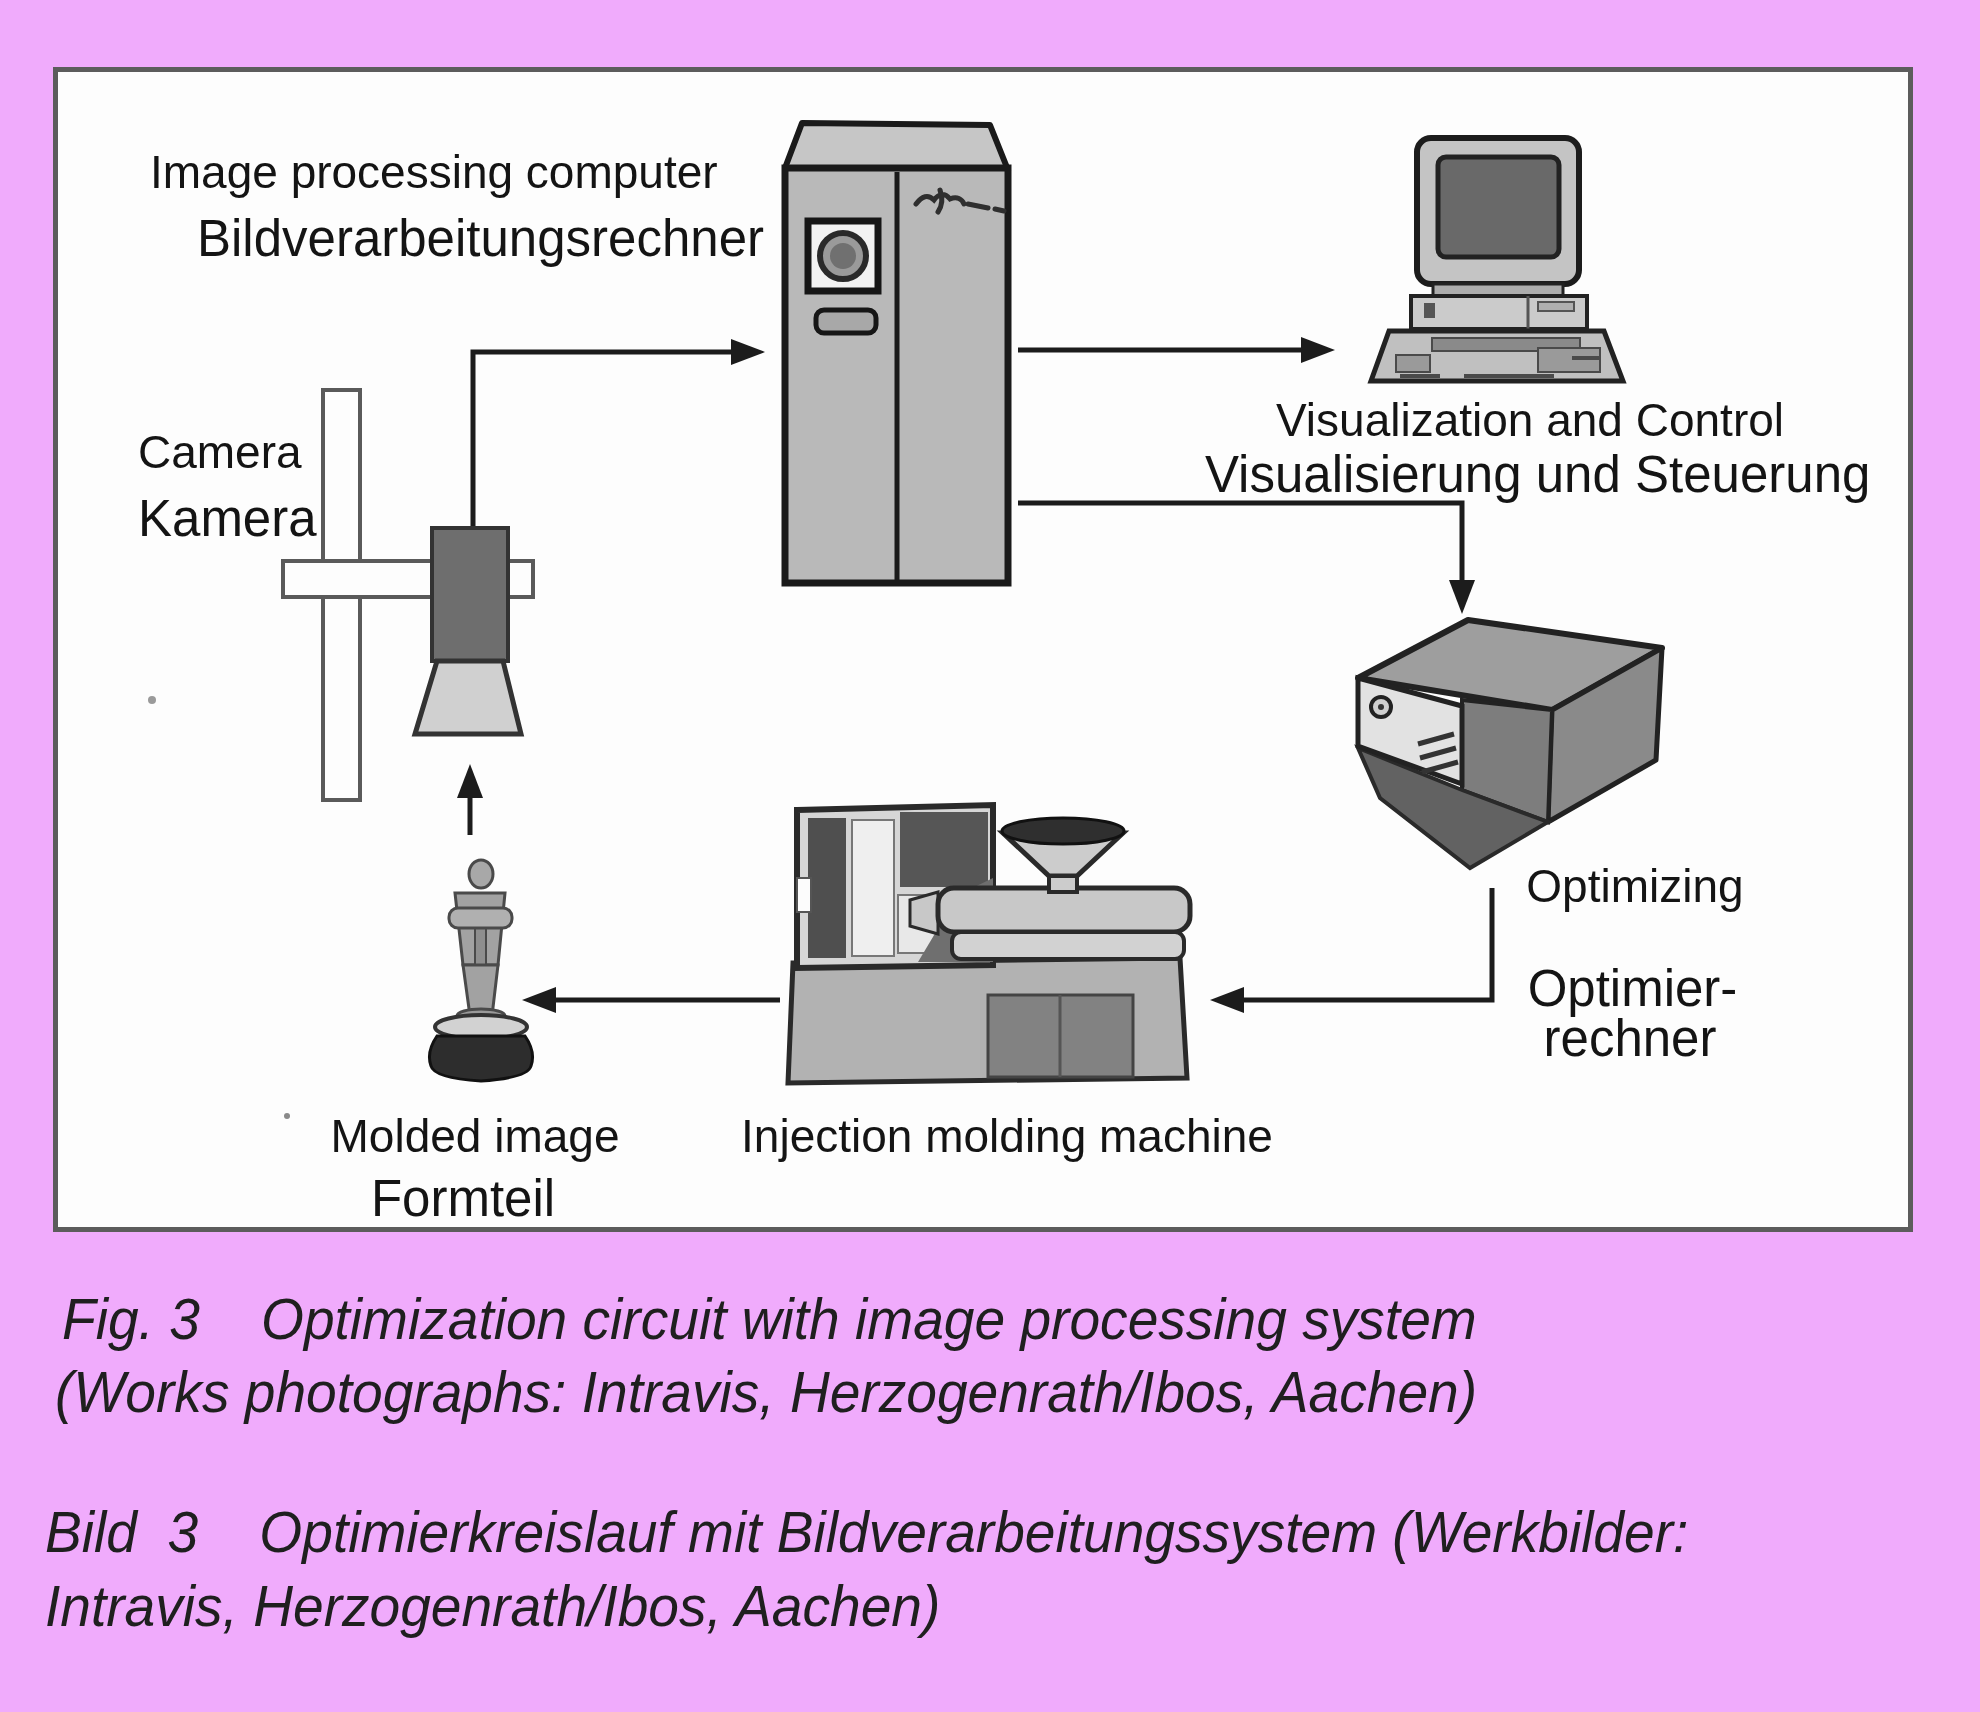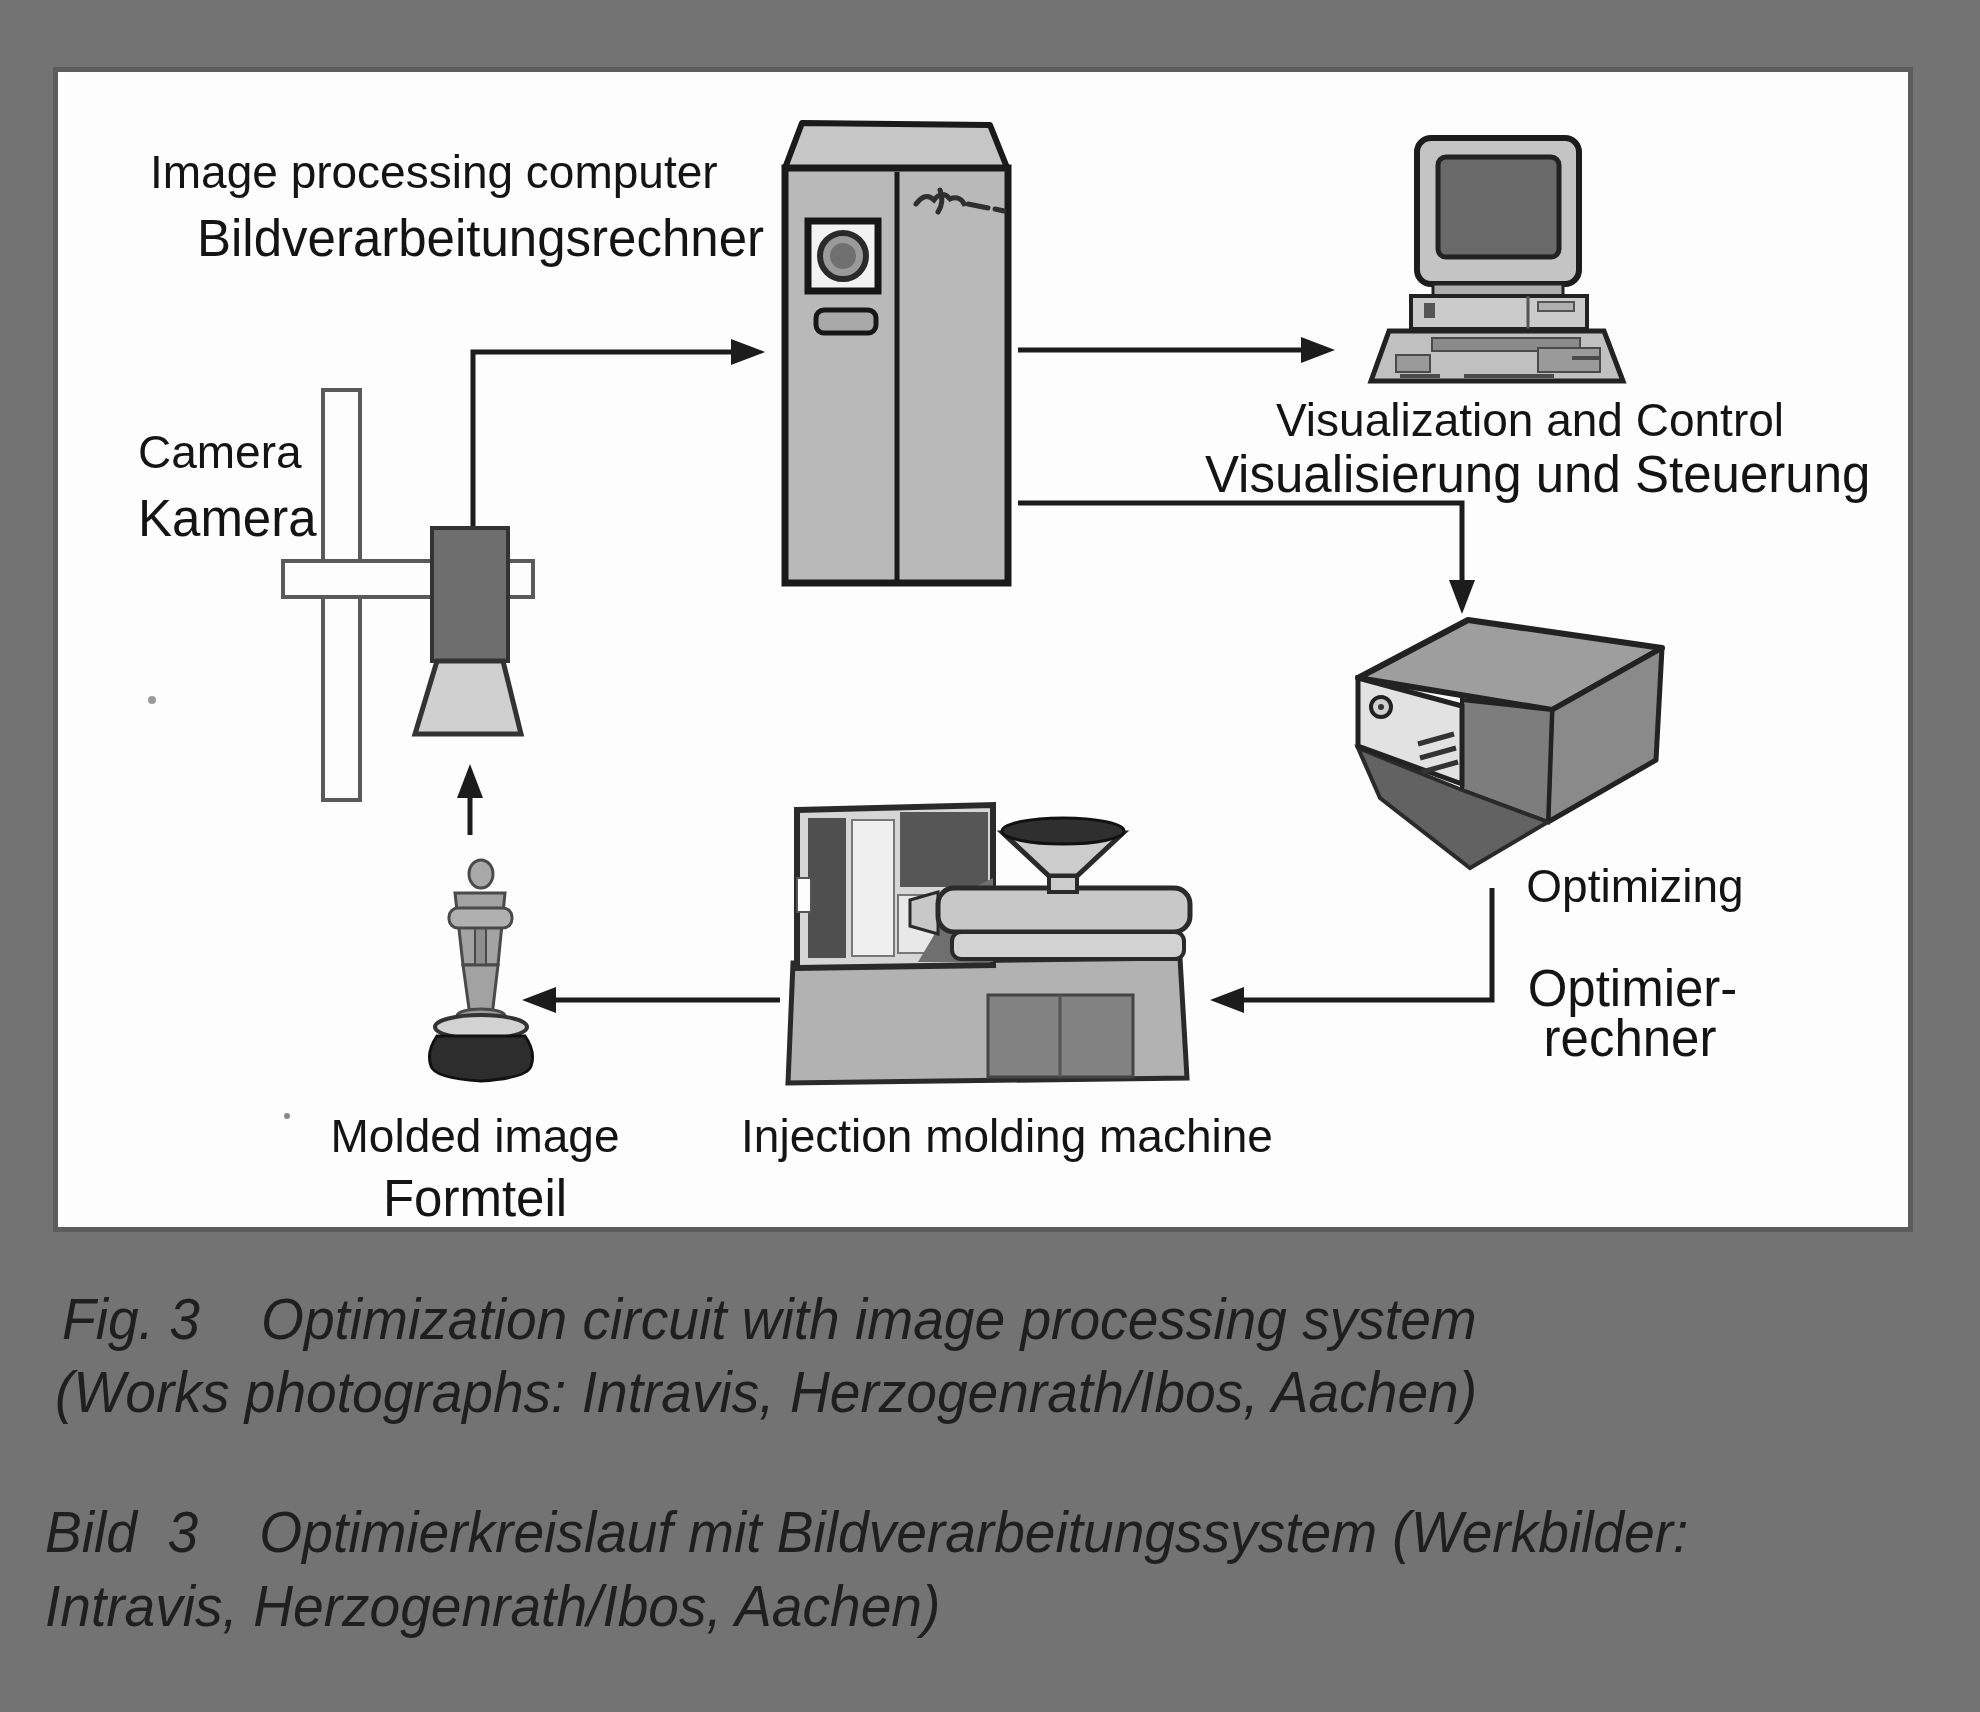--- a/index.html
+++ b/index.html
@@ -1,19 +1,19 @@
 <!DOCTYPE html>
 <html><head>
 <meta charset="utf-8">
 <style>
   html,body{margin:0;padding:0;background:#ffffff;}
   .page{
     position:relative;
     width:1980px;height:1712px;
-    background:#737373;
+    background:#f0abfc;
     font-family:"Liberation Sans", sans-serif;
     color:#161616;
     overflow:hidden;
   }
   .frame{
     position:absolute;
     left:53px;top:67px;width:1860px;height:1165px;
     box-sizing:border-box;
     border:5px solid #5c5c5c;
     background:#fdfdfd;
@@ -156,21 +156,21 @@
   <div class="lbl lbl-de" style="left:138px;top:492px;">Kamera</div>
 
   <div class="lbl lbl-en center" style="left:1205px;top:396px;width:650px;">Visualization and Control</div>
   <div class="lbl lbl-de center" style="left:1205px;top:448px;width:650px;">Visualisierung und Steuerung</div>
 
   <div class="lbl lbl-en center" style="left:1485px;top:846px;width:300px;margin-top:16px;">Optimizing</div>
   <div class="lbl lbl-de center" style="left:1485px;top:962px;width:295px;">Optimier-</div>
   <div class="lbl lbl-de center" style="left:1485px;top:1012px;width:290px;">rechner</div>
 
   <div class="lbl lbl-en center" style="left:320px;top:1112px;width:310px;">Molded image</div>
-  <div class="lbl lbl-de center" style="left:320px;top:1172px;width:310px;">Formteil</div>
+  <div class="lbl lbl-de center" style="left:308px;top:1172px;width:310px;">Formteil</div>
 
   <div class="lbl lbl-en center" style="left:700px;top:1112px;width:614px;">Injection molding machine</div>
 
   <div class="caption caption-en" style="left:62px;top:1285px;">Fig. 3    Optimization circuit with image processing system</div>
   <div class="caption caption-en" style="left:55px;top:1358px;">(Works photographs: Intravis, Herzogenrath/Ibos, Aachen)</div>
 
   <div class="caption caption-de" style="left:45px;top:1498px;">Bild  3    Optimierkreislauf mit Bildverarbeitungssystem (Werkbilder:</div>
   <div class="caption caption-de" style="left:45px;top:1572px;">Intravis, Herzogenrath/Ibos, Aachen)</div>
 
 </div>

